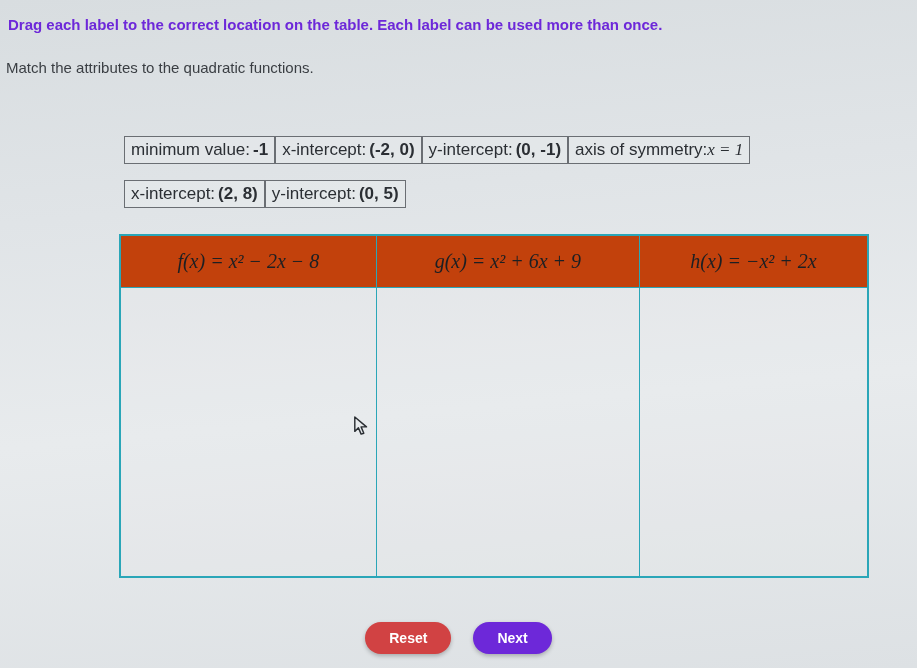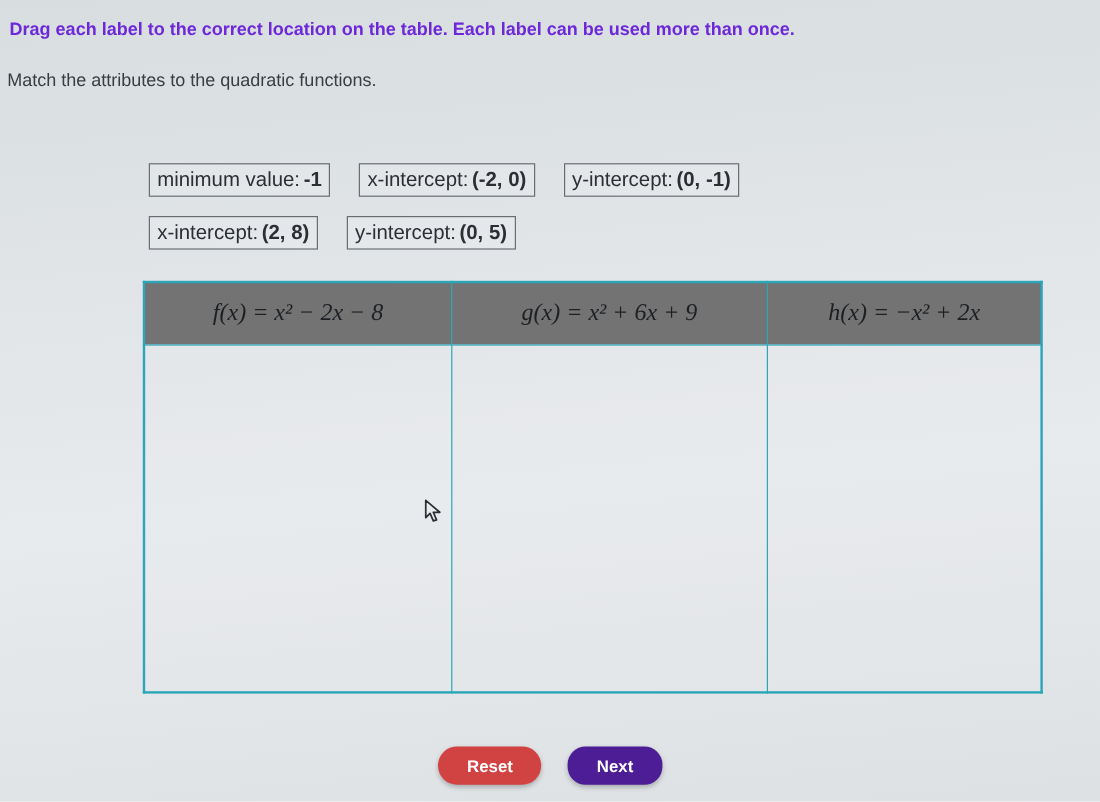--- a/index.html
+++ b/index.html
@@ -9,42 +9,42 @@
     font-family: Arial, Helvetica, sans-serif;
     background: linear-gradient(175deg, #d8dde0 0%, #e0e4e7 30%, #e8ebed 60%, #dde1e4 100%);
     padding: 16px 20px 0 6px;
     color: #2a2e33;
     position: relative;
     overflow: hidden;
   }
   .instr1 { font-size: 15px; font-weight: 600; color: #6d28d9; margin-bottom: 26px; margin-left: 2px;}
   .instr2 { font-size: 15px; color: #3a3e43; margin-bottom: 60px; margin-left: 0;}
   .labels-area { margin-left: 118px; margin-bottom: 26px; }
-  .label-row { display: flex; gap: 24px; margin-bottom: 16px; align-items: flex-end;}
+  .label-row { display: flex; margin-bottom: 16px; align-items: flex-end;}
   .chip {
     display: inline-flex;
     align-items: baseline;
     border: 1px solid #6a6e73;
     background: rgba(255,255,255,0.15);
     padding: 3px 6px;
     font-size: 17px;
     color: #2b2f34;
     cursor: grab;
     white-space: nowrap;
   }
   .chip .b { font-weight: 700; margin-left: 3px;}
   .chip .eq { font-style: italic; font-family: "Times New Roman", serif; }
   .table-wrap { margin-left: 113px; width: 750px; }
   table {
     border-collapse: collapse;
     width: 100%;
     border: 2px solid #2aa6b8;
   }
   th {
-    background: #737373;
+    background: #c2410c;
     border: 1.5px solid #2aa6b8;
     height: 52px;
     font-weight: 400;
     font-size: 20px;
     font-style: italic;
     font-family: "Times New Roman", serif;
     color: #1c1f23;
     text-align: center;
   }
   td {
@@ -67,21 +67,21 @@
     border: none;
     border-radius: 18px;
     padding: 8px 24px;
     font-size: 14px;
     font-weight: 700;
     color: #fff;
     cursor: pointer;
     box-shadow: 0 2px 4px rgba(0,0,0,0.25);
   }
   .btn-reset { background: #d14243; text-align: right; }
-  .btn-next  { background: #4c1d95; border-radius: 15px; }
+  .btn-next  { background: #6d28d9; }
   .cursor-arrow {
     position: absolute;
     left: 353px;
     top: 415px;
     width: 18px;
     height: 22px;
     pointer-events: none;
   }
 </style>
 </head>
@@ -96,20 +96,24 @@
       <span>minimum value: </span>
       <span class="b">-1</span>
     </div>
     <div class="chip">
       <span>x-intercept: </span>
       <span class="b">(-2, 0)</span>
     </div>
     <div class="chip">
       <span>y-intercept: </span>
       <span class="b">(0, -1)</span>
+    </div>
+    <div class="chip">
+      <span>axis of symmetry: </span>
+      <span class="eq">x = 1</span>
     </div>
   </div>
   <div class="label-row">
     <div class="chip">
       <span>x-intercept: </span>
       <span class="b">(2, 8)</span>
     </div>
     <div class="chip">
       <span>y-intercept: </span>
       <span class="b">(0, 5)</span>

